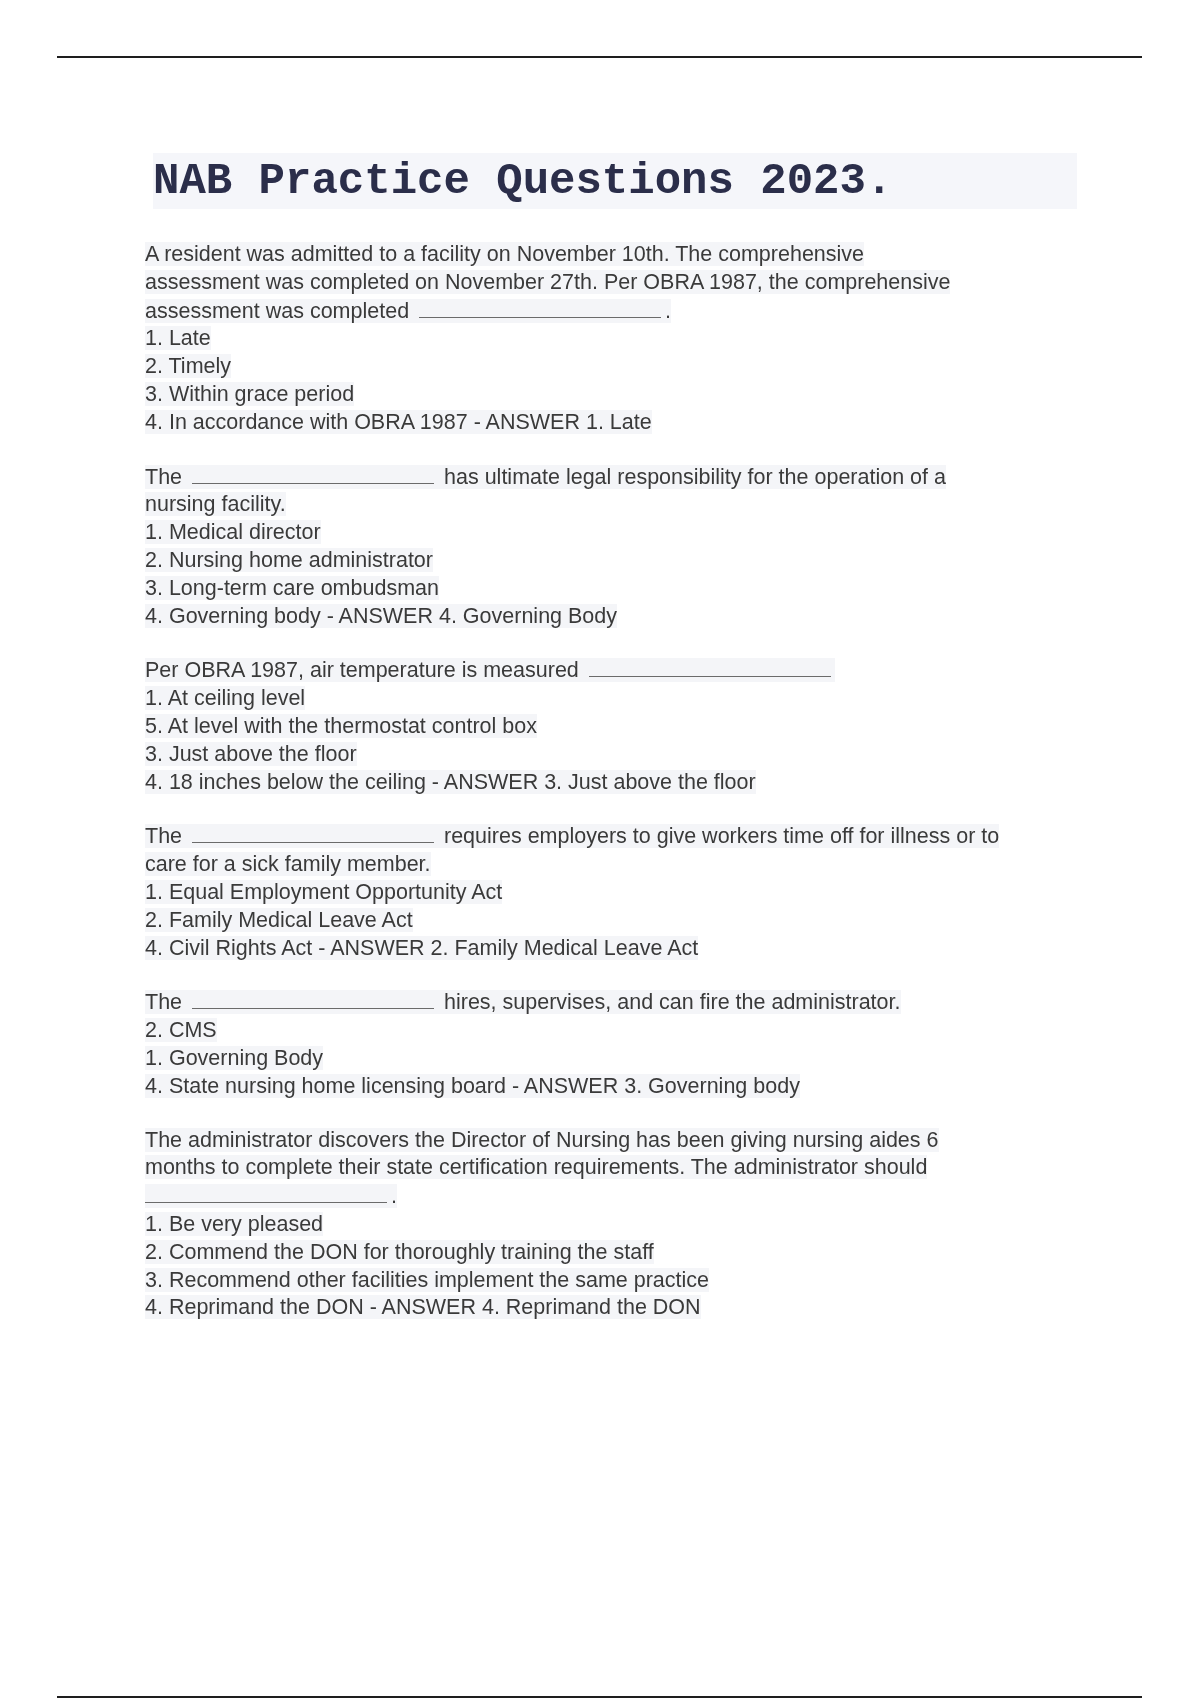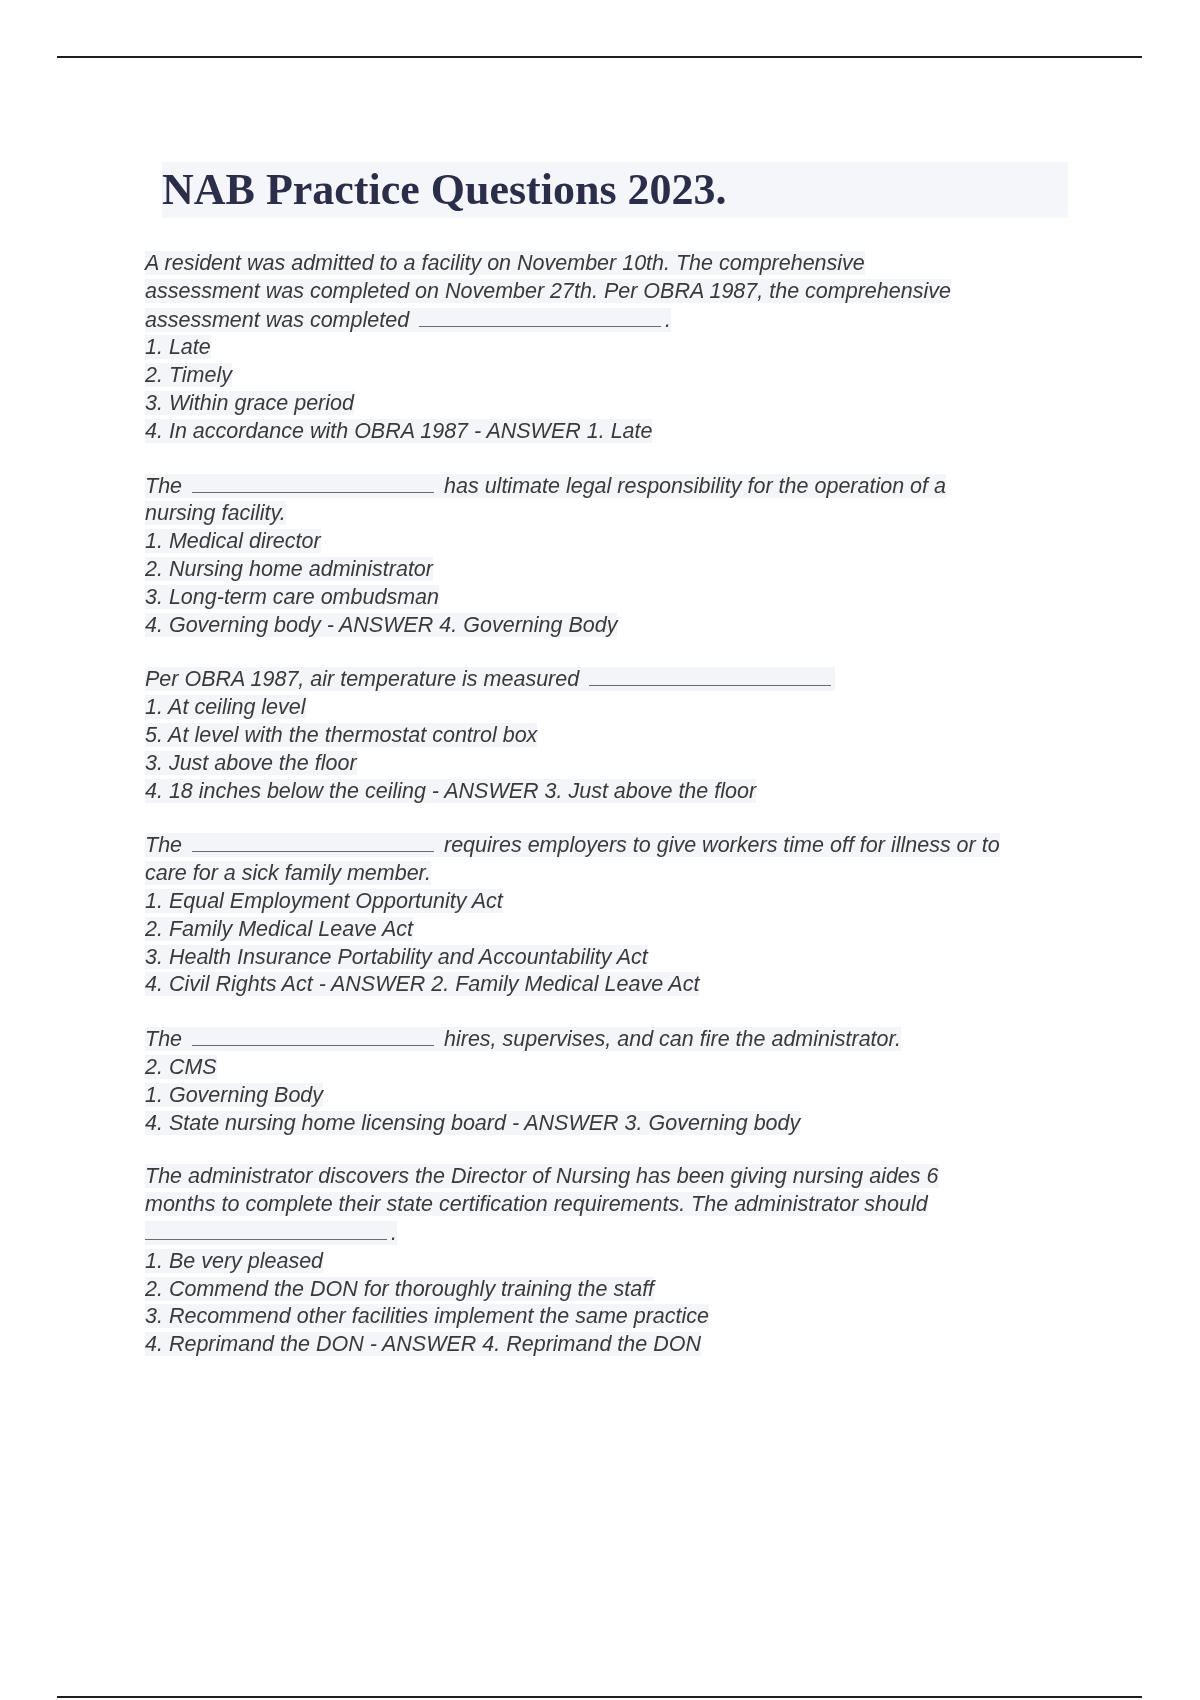--- a/index.html
+++ b/index.html
@@ -24,40 +24,39 @@
     .rule-top { top: 56px; }
     .rule-bottom { top: 1696px; }
 
     .content {
       position: absolute;
       left: 145px;
       top: 145px;
       width: 940px;
     }
     .title {
-      margin: 17px;
+      margin: 8px;
       padding: 0 0 0 0;
-      font-family: Liberation Serif, serif;
+      font-family: Liberation Mono, monospace;
       font-weight: bold;
       font-size: 44px;
       line-height: 56px;
       color: #2b2e4a;
       background: #f5f6fa;
       height: 56px;
       letter-spacing: 0px;
     }
     .question {
       margin: 0;
       font-size: 21.5px;
       line-height: 27.8px;
       color: #3a3a3a;
     }
     .q-block {
       margin-top: 26px;
-      font-style: italic;
     }
     .q-block.first {
       margin-top: 32px;
     }
     .line {
       display: block;
       white-space: pre-wrap;
     }
     .line span.hl {
       background: #f4f5f8;
@@ -109,21 +108,20 @@
         <span class="option"><span class="hl">1. At ceiling level</span></span>
         <span class="option"><span class="hl">5. At level with the thermostat control box</span></span>
         <span class="option"><span class="hl">3. Just above the floor</span></span>
         <span class="option"><span class="hl">4. 18 inches below the ceiling - ANSWER 3. Just above the floor</span></span>
       </div>
       <div class="q-block question">
         <span class="line"><span class="hl"><span>The </span><span class="blank"></span><span> requires employers to give workers time off for illness or to</span></span></span>
         <span class="line"><span class="hl"><span>care for a sick family member.</span></span></span>
         <span class="option"><span class="hl">1. Equal Employment Opportunity Act</span></span>
         <span class="option"><span class="hl">2. Family Medical Leave Act</span></span>
-        <span class="option"><span class="hl">3. Health Insurance Portability and Accountability Act</span></span>
         <span class="option"><span class="hl">4. Civil Rights Act - ANSWER 2. Family Medical Leave Act</span></span>
       </div>
       <div class="q-block question">
         <span class="line"><span class="hl"><span>The </span><span class="blank"></span><span> hires, supervises, and can fire the administrator.</span></span></span>
         <span class="option"><span class="hl">2. CMS</span></span>
         <span class="option"><span class="hl">1. Governing Body</span></span>
         <span class="option"><span class="hl">4. State nursing home licensing board - ANSWER 3. Governing body</span></span>
       </div>
       <div class="q-block question">
         <span class="line"><span class="hl"><span>The administrator discovers the Director of Nursing has been giving nursing aides 6</span></span></span>

